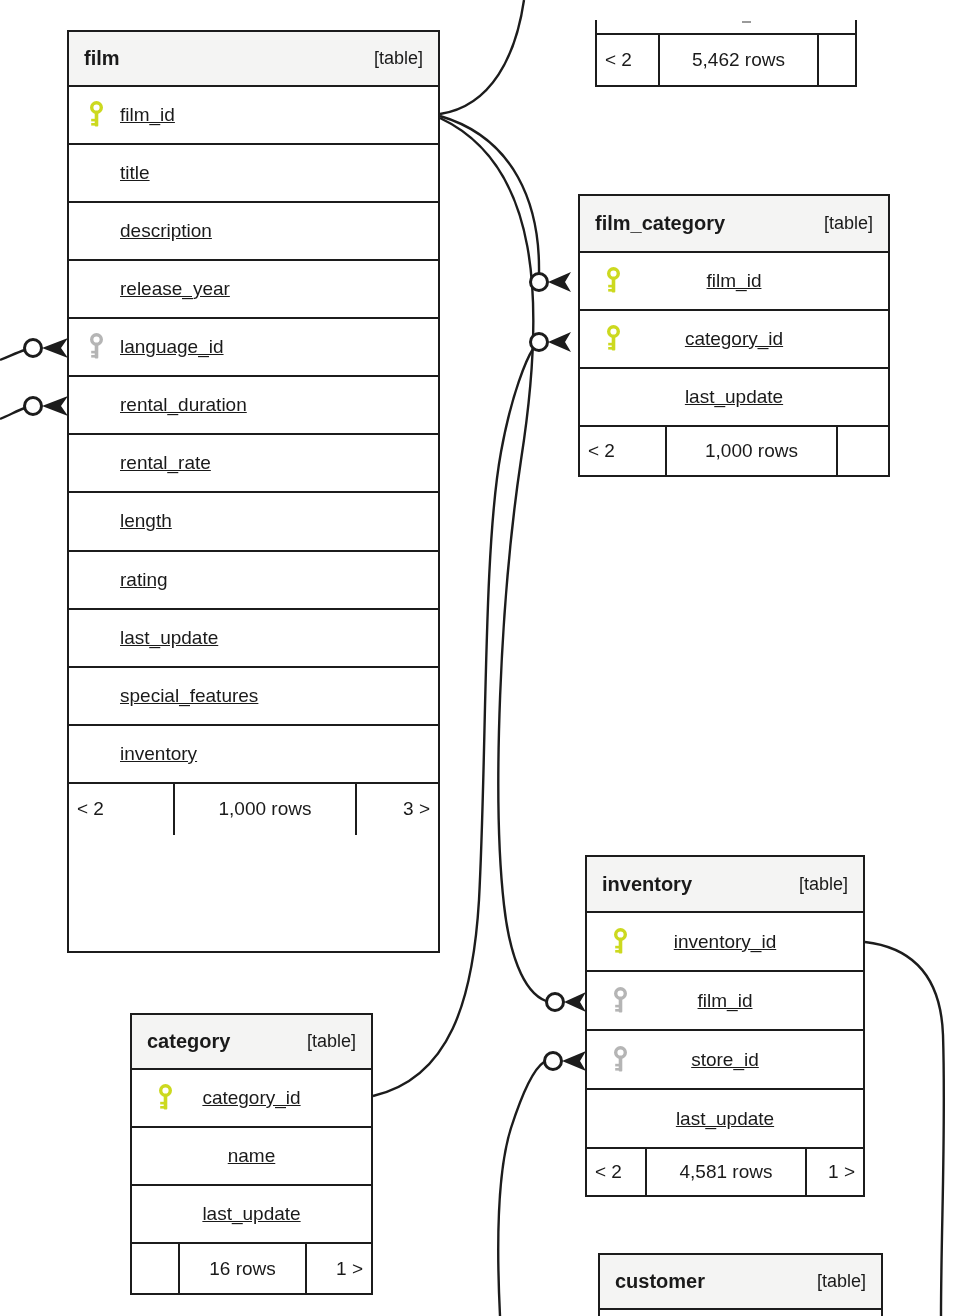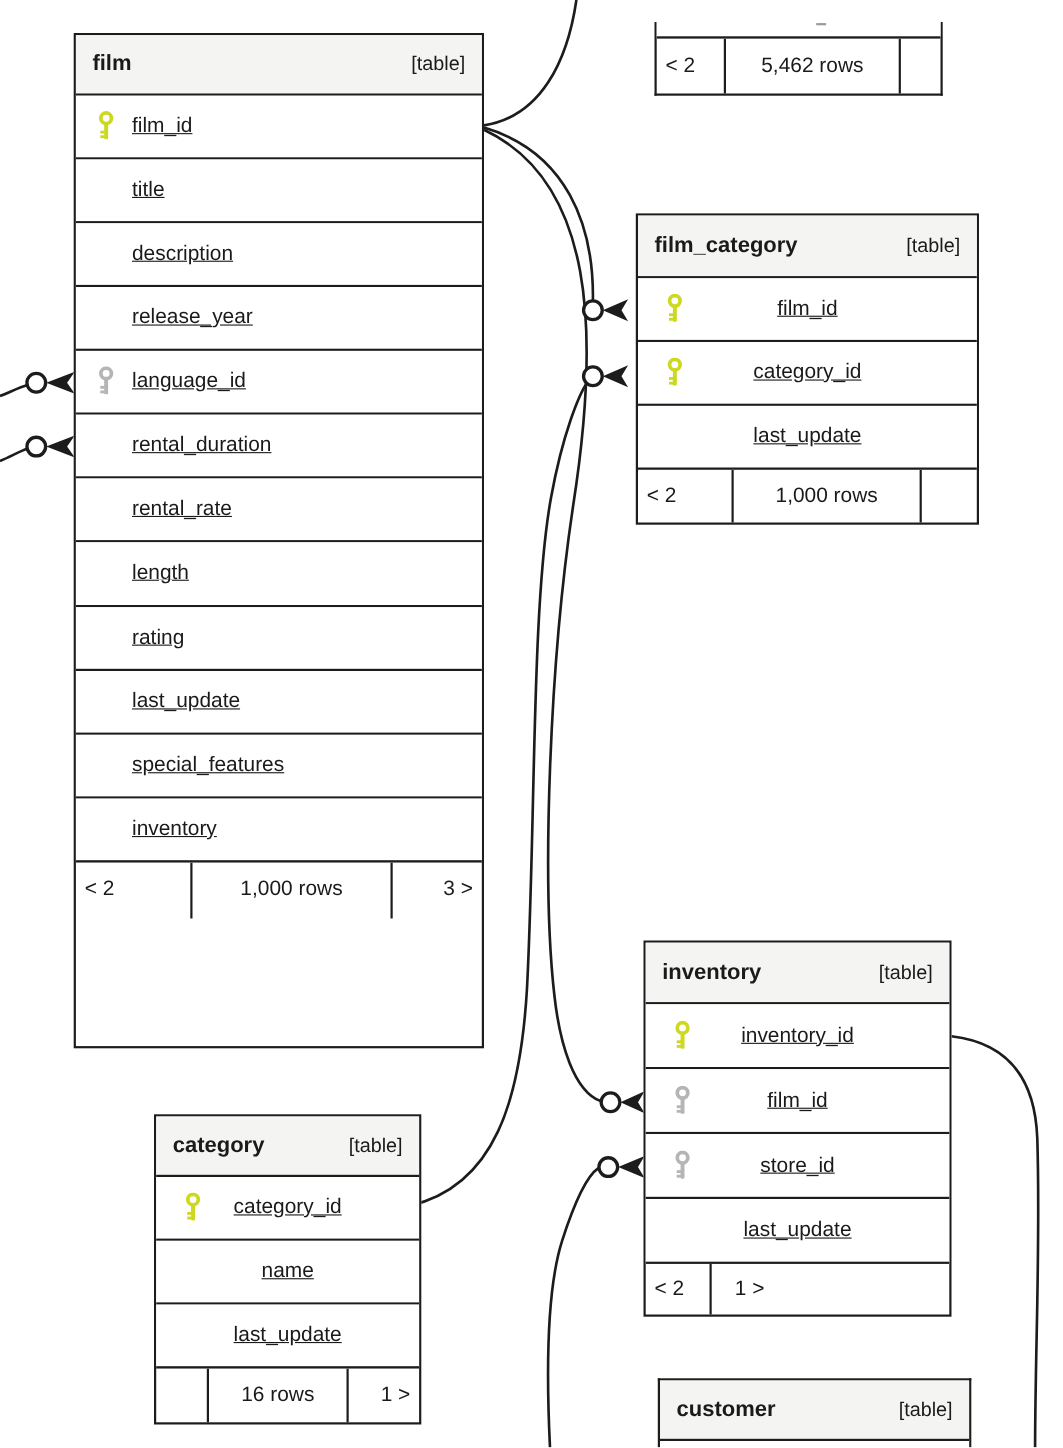--- a/index.html
+++ b/index.html
@@ -197,21 +197,21 @@
     <div class="row">
       <span class="label">last_update</span>
     </div>
     <div class="foot" style="height:48px;">
       <div class="c prev" style="width:85px;">&lt; 2</div>
       <div class="c mid">1,000 rows</div>
       <div class="c next" style="width:52px;"></div>
     </div>
   </div>
 
-  <div class="tbl ctr t-cat" style="left:140px;top:1013px;width:243px;height:282px;">
+  <div class="tbl ctr t-cat" style="left:130px;top:1013px;width:243px;height:282px;">
     <div class="tbl-h" style="height:55px;">
       <span class="tname">category</span>
       <span class="ttag">[table]</span>
     </div>
     <div class="row">
       <span class="iconslot">
           <svg class="key pk" width="15" height="28" viewBox="0 0 15 28">
             <circle class="ring" cx="7.5" cy="6.5" r="4.8"></circle>
             <rect class="solid" x="5.7" y="11" width="3.6" height="14.5" rx="1"></rect>
             <rect class="solid" x="2.2" y="17.8" width="4" height="2.6"></rect>
@@ -269,20 +269,21 @@
             <rect class="solid" x="2.2" y="22" width="4" height="2.6"></rect>
           </svg>
         </span>
       <span class="label">store_id</span>
     </div>
     <div class="row">
       <span class="label">last_update</span>
     </div>
     <div class="foot" style="height:46px;">
       <div class="c prev" style="width:58px;">&lt; 2</div>
+      <div class="c mid">4,581 rows</div>
       <div class="c next" style="width:58px;">1 &gt;</div>
     </div>
   </div>
 
   <div class="tbl" style="left:598px;top:1253px;width:285px;height:63px;border-bottom:none;">
     <div class="tbl-h" style="height:55px;">
       <span class="tname">customer</span>
       <span class="ttag">[table]</span>
     </div>
     <div class="row" style="height:6px;border-bottom:none;"></div>

